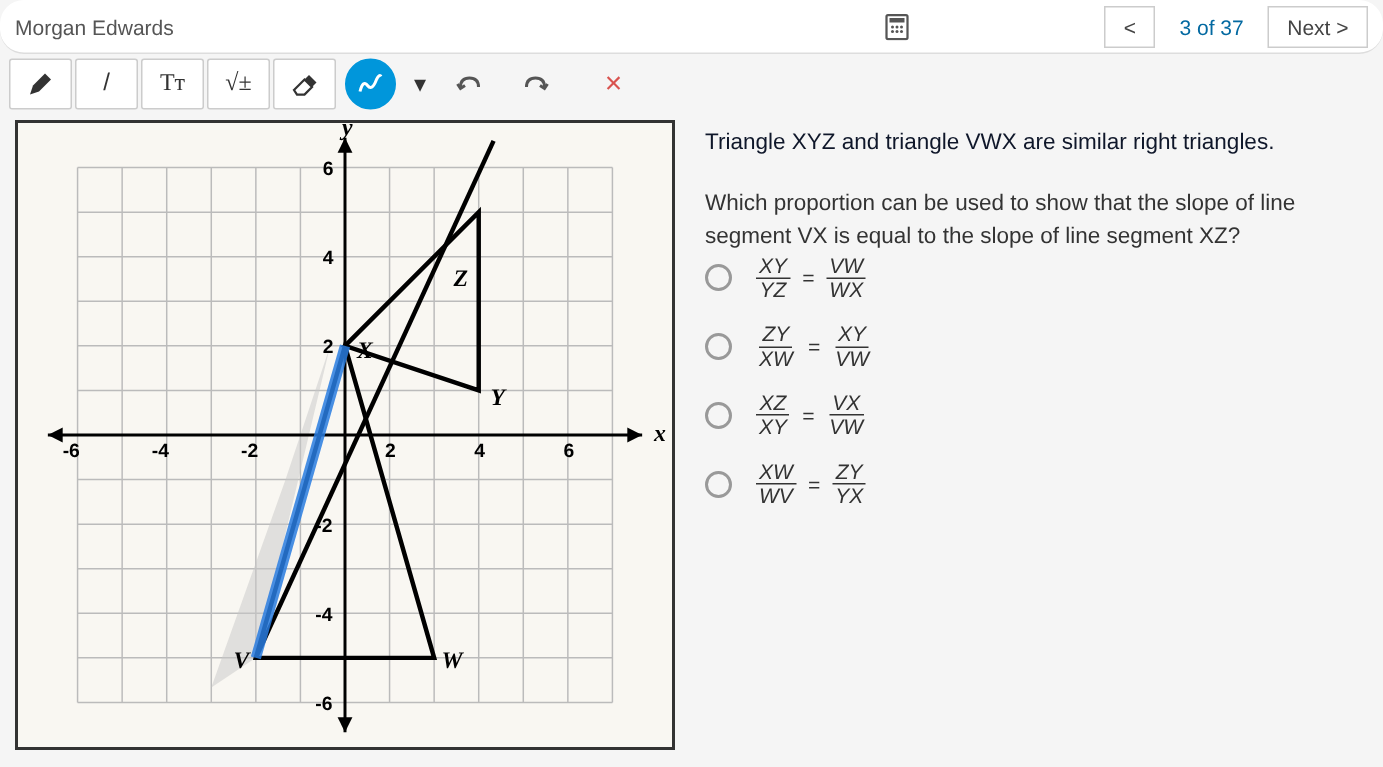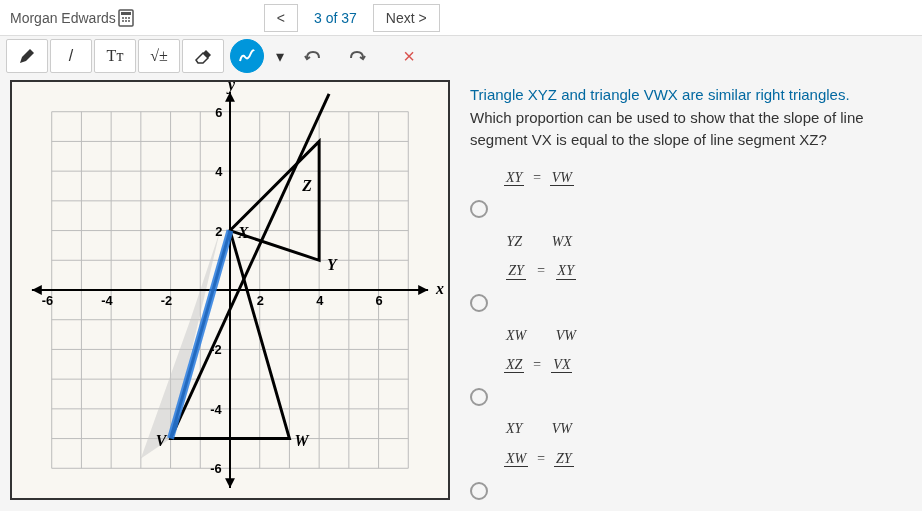--- a/index.html
+++ b/index.html
@@ -1,39 +1,39 @@
 <!DOCTYPE html>
 <html><head>
 <meta charset="utf-8">
 <style>
 * { box-sizing: border-box; margin: 0; padding: 0; }
 body { font-family: Arial, sans-serif; background: #f5f5f5; width: 922px; height: 511px; overflow: hidden; }
-.header { display: flex; align-items: center; padding: 4px 10px; background: #fff; border-bottom: 1px solid #ddd; height: 36px; }
+.header { display: flex; align-items: center; justify-content: space-between; padding: 4px 10px; background: #fff; border-bottom: 1px solid #ddd; height: 36px; border-radius: 16px; }
 .user-name { color: #555; font-size: 14px; }
 .header-right { display: flex; align-items: center; gap: 8px; }
 .calc-icon { width: 20px; height: 20px; display: flex; align-items: center; justify-content: center; color: #555; margin-right: 120px; }
 .nav-btn { border: 1px solid #ccc; background: #fff; padding: 4px 12px; font-size: 14px; cursor: pointer; color: #444; height: 28px; display: flex; align-items: center; }
 .page-count { font-size: 14px; color: #0369a1; padding: 0 8px; }
 .toolbar { display: flex; align-items: center; padding: 4px 6px; gap: 2px; height: 40px; }
 .tool-btn { width: 42px; height: 34px; border: 1px solid #ccc; background: #fff; display: flex; align-items: center; justify-content: center; font-size: 16px; color: #333; cursor: pointer; border-radius: 2px; }
 .tool-btn.active { background: #0096db; border-color: #0096db; color: #fff; border-radius: 50%; width: 34px; height: 34px; margin: 0 4px; }
 .tool-btn.plain { border: none; background: transparent; }
 .close-x { color: #d9534f; font-size: 20px; margin-left: 8px; }
 .content { display: flex; padding: 0 10px; gap: 20px; }
 .graph-area { width: 440px; height: 420px; position: relative; background: #f9f7f2; border: 2px solid #333; margin-top: 4px; }
 .graph-svg { width: 100%; height: 100%; }
 .question-area { flex: 1; padding: 8px 10px 0 0; }
-.question-text { font-size: 15px; color: #0369a1; line-height: 1.5; }
-.sub-question { font-size: 15px; color: #333; margin-bottom: 18px; line-height: 1.5; }
+.question-text { font-size: 15px; color: #0f172a; margin-bottom: 18px; line-height: 1.5; }
+.sub-question { font-size: 15px; color: #333; line-height: 1.5; }
 .option { display: flex; align-items: center; gap: 16px; margin-bottom: 14px; cursor: pointer; }
 .radio { width: 18px; height: 18px; border: 2px solid #999; border-radius: 50%; flex-shrink: 0; }
-.fraction-eq { display: flex; gap: 8px; font-family: Liberation Serif, serif; font-size: 14px; font-style: italic; color: #333; }
+.fraction-eq { display: flex; align-items: center; gap: 8px; font-family: Liberation Sans, sans-serif; font-size: 14px; font-style: italic; color: #333; }
 .fraction { display: flex; flex-direction: column; align-items: center; line-height: 1.1; }
 .fraction .num { border-bottom: 1px solid #333; padding: 0 2px; }
-.fraction .den { padding: 0 2px; margin-top: 48px; }
+.fraction .den { padding: 0 2px; }
 .grid-line { stroke: #bbb; stroke-width: 1; }
 .axis-line { stroke: #000; stroke-width: 2; }
 .graph-label { font-family: 'Times New Roman', serif; font-style: italic; font-weight: bold; font-size: 16px; }
 .tick-label { font-family: Arial; font-size: 13px; font-weight: bold; }
 </style>
 </head>
 <body>
 
 <div class="header">
   <div class="user-name">Morgan Edwards</div>

